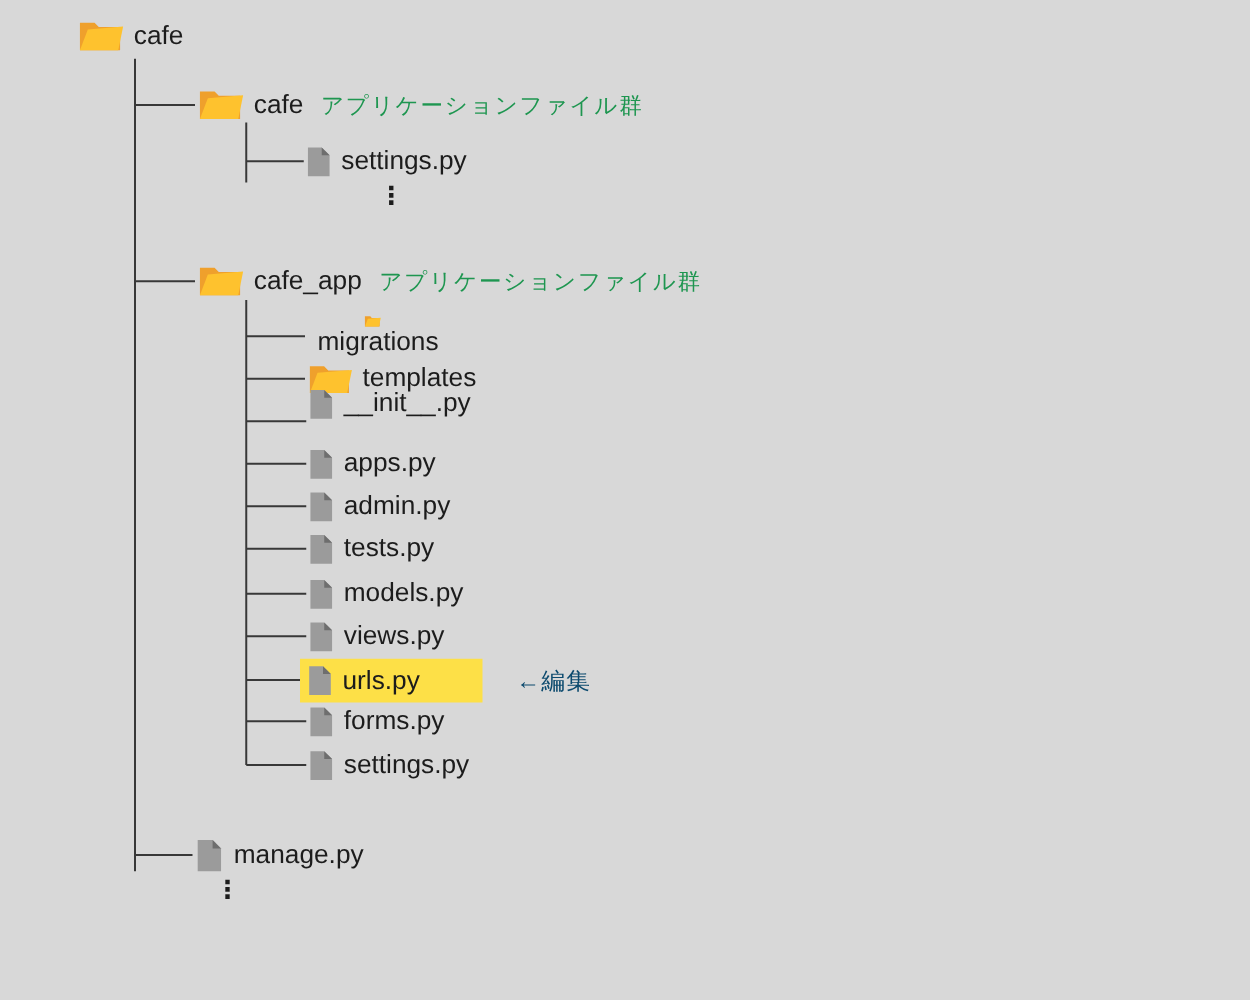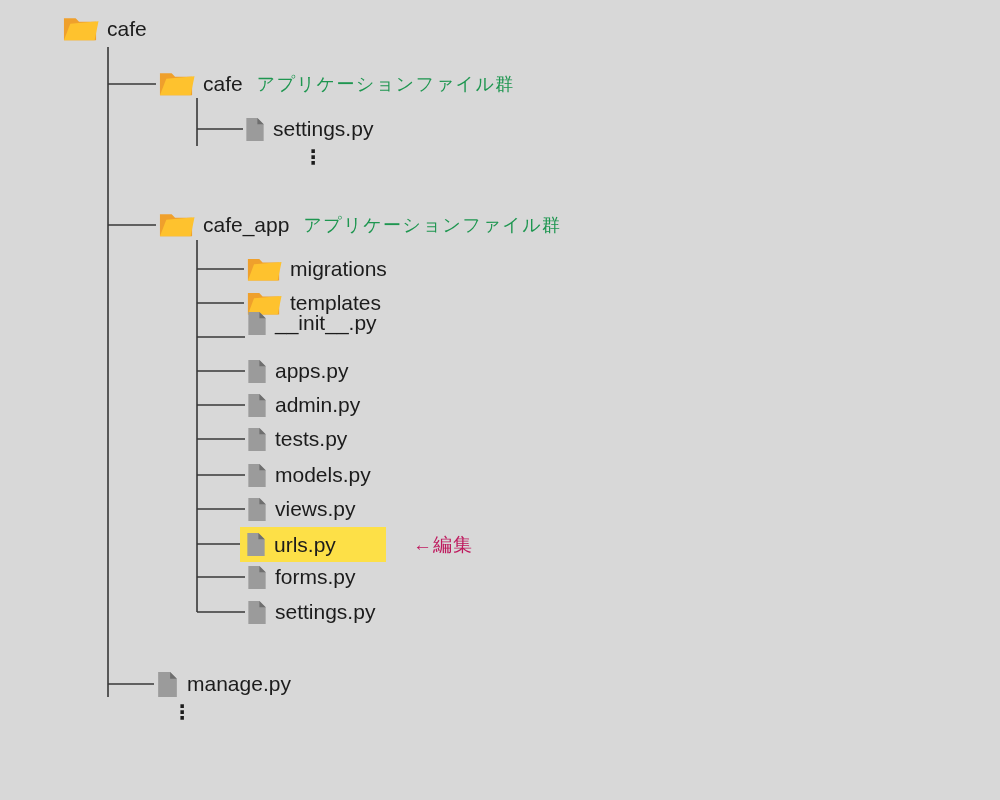--- a/index.html
+++ b/index.html
@@ -48,21 +48,21 @@
     padding-left: 6px;
     box-sizing: border-box;
   }
   .edit-note {
     position: absolute;
     left: 413px;
     top: 527px;
     height: 35px;
     display: flex;
     align-items: center;
-    color: #be185d;
+    color: #0c4a6e;
     font-size: 19px;
     letter-spacing: 1px;
   }
   .ellipsis {
     position: absolute;
     font-size: 20px;
     line-height: 1;
     color: #1C1C1C;
     font-weight: bold;
   }
@@ -132,21 +132,21 @@
   <div class="ellipsis" style="left:303px; top:147px;">⋮</div>
 
   <div class="row" style="left:158px; top:208px;">
     <svg class="folder-svg">
         <use href="#sym-folder"></use>
       </svg>
     <span class="label">cafe_app</span>
     <span class="annotation">アプリケーションファイル群</span>
   </div>
 
-  <div class="row" style="left:246px; top:252px;">
+  <div class="row" style="left:246px; top:252px;flex-direction:column;">
     <svg class="folder-svg small">
         <use href="#sym-folder"></use>
       </svg>
     <span class="label">migrations</span>
   </div>
 
   <div class="row" style="left:246px; top:286px;">
     <svg class="folder-svg small">
         <use href="#sym-folder"></use>
       </svg>

